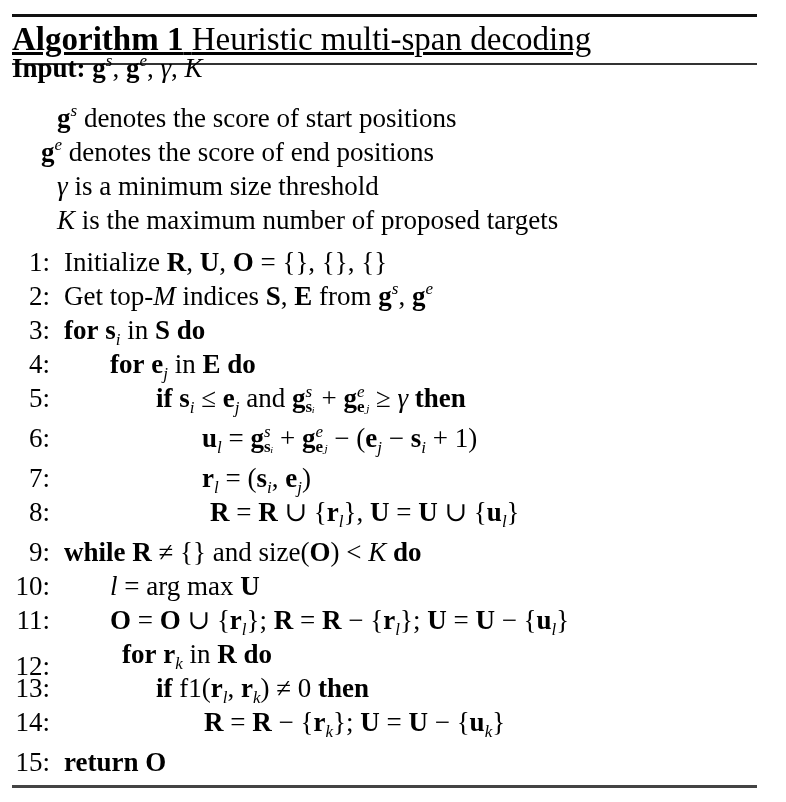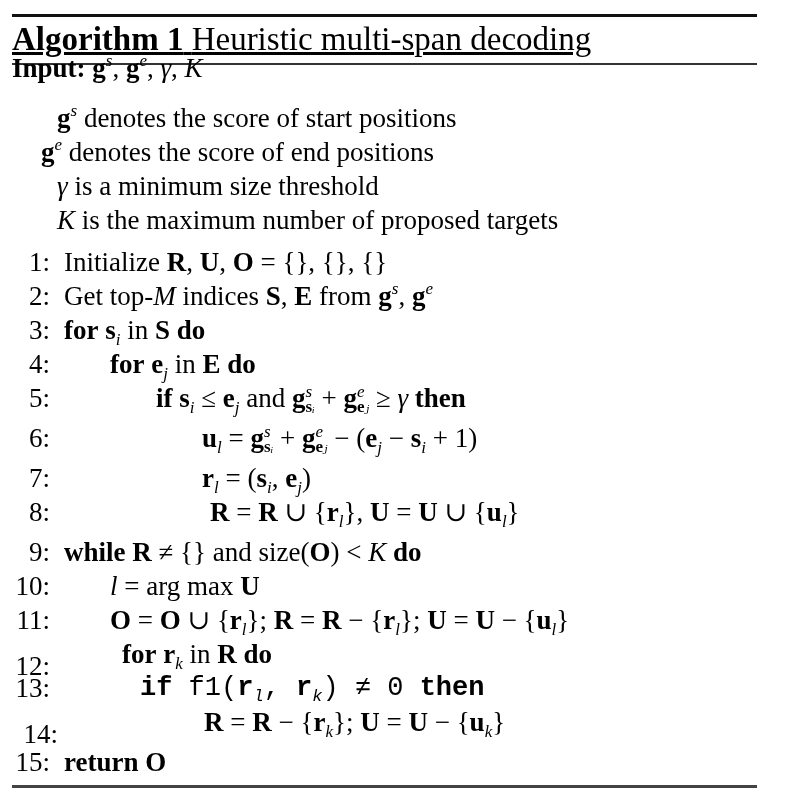--- a/index.html
+++ b/index.html
@@ -133,27 +133,27 @@
 <div class="lineno" style="left:0; top:638px;margin-top:12px;">12:</div>
 <div class="line" style="left:110px; top:638px;margin-left:12px;">
   <b class="kw">for</b>
   <span class="mb">r</span><sub class="mi">k</sub>
   <span>in</span>
   <span class="mb">R</span>
   <b class="kw">do</b>
 </div>
 
 <div class="lineno" style="left:0; top:672px;">13:</div>
-<div class="line" style="left:140px; top:672px;font-family:Liberation Mono, monospace;">
+<div class="line" style="left:156px; top:672px;">
   <b class="kw">if</b>
   <span>f1</span>(<span class="mb">r</span><sub class="mi">l</sub>, <span class="mb">r</span><sub class="mi">k</sub>) ≠ 0
   <b class="kw">then</b>
 </div>
 
-<div class="lineno" style="left:8px; top:706px;margin-top:12px;">14:</div>
+<div class="lineno" style="left:0; top:706px;">14:</div>
 <div class="line" style="left:204px; top:706px;">
   <span class="mb">R</span> = <span class="mb">R</span> − {<span class="mb">r</span><sub class="mi">k</sub>}; <span class="mb">U</span> = <span class="mb">U</span> − {<span class="mb">u</span><sub class="mi">k</sub>}
 </div>
 
 <div class="lineno" style="left:0; top:746px;">15:</div>
 <div class="line" style="left:64px; top:746px;">
   <b class="kw">return</b>
   <span class="mb">O</span>
 </div>
 

